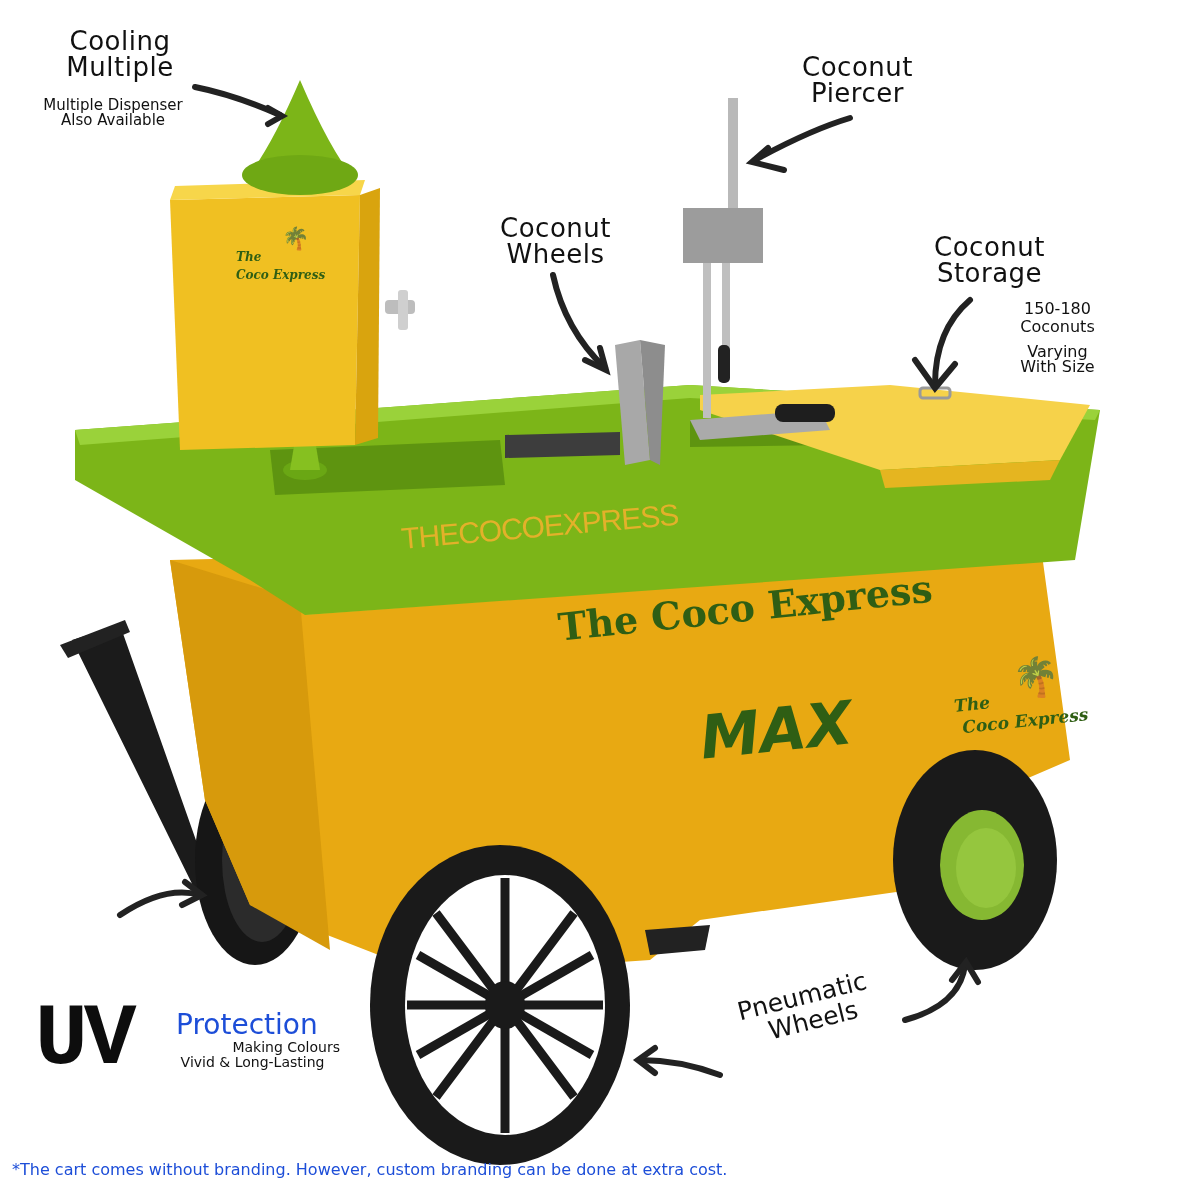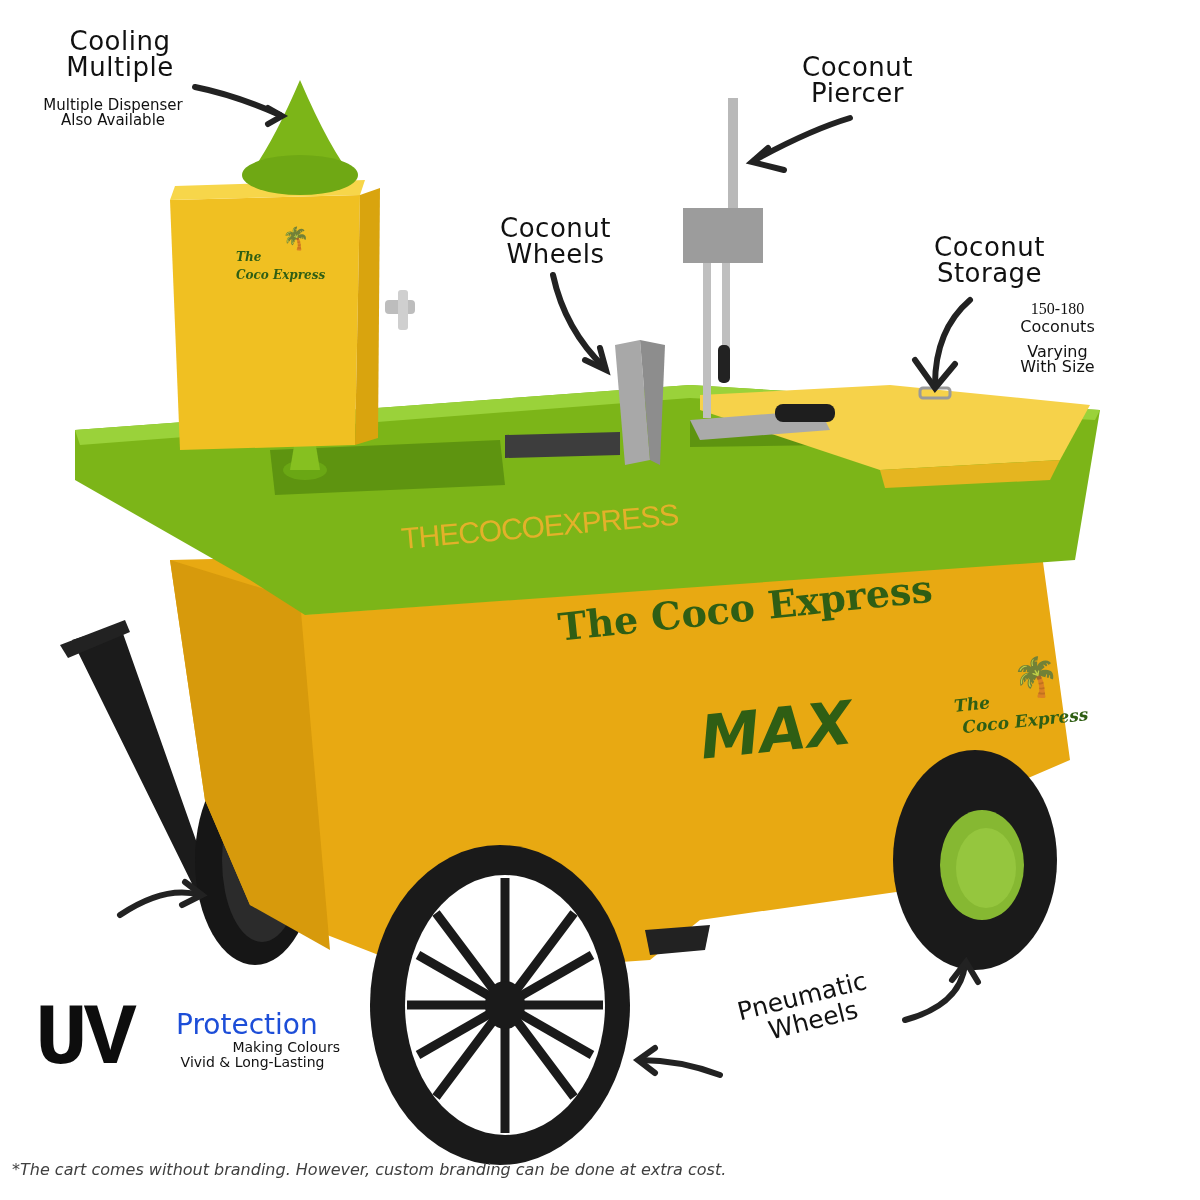--- a/index.html
+++ b/index.html
@@ -2,21 +2,21 @@
 <html><head>
 <meta charset="utf-8">
 <style>
   html, body { margin:0; padding:0; background:#ffffff; }
   body { width:1200px; height:1200px; position:relative; overflow:hidden; font-family:"DejaVu Sans", sans-serif; color:#111; }
   .abs { position:absolute; }
   .label-title { font-family:"DejaVu Sans", sans-serif; font-size:26px; line-height:26px; text-align:center; color:#111; letter-spacing:0.5px; }
   .label-sub { font-size:15px; line-height:15px; text-align:center; color:#111; }
   svg.scene { position:absolute; left:0; top:0; }
   .cart-text-serif { font-family:"DejaVu Serif", serif; font-weight:bold; }
-  .footnote { font-style:italic; font-size:16px; color:#404040; font-family:"DejaVu Sans", sans-serif; }
+  .footnote { font-size:16px; color:#1d4ed8; font-family:"DejaVu Sans", sans-serif; }
 </style>
 </head>
 <body>
 
 <svg class="scene" width="1200" height="1200" viewBox="0 0 1200 1200">
 
   <g>
     <path d="M72 640 L120 625 L210 880 L250 930 L270 945 L245 955 L200 900 Z" fill="#1b1b1b"></path>
     <path d="M60 645 L125 620 L130 632 L68 658 Z" fill="#222"></path>
   </g>
@@ -155,21 +155,21 @@
 <div class="abs" style="left:488px; top:215px; width:135px;">
   <div class="label-title">Coconut</div>
   <div class="label-title">Wheels</div>
 </div>
 
 <div class="abs" style="left:922px; top:234px; width:135px;">
   <div class="label-title">Coconut</div>
   <div class="label-title">Storage</div>
 </div>
 <div class="abs" style="left:1005px; top:300px; width:105px;">
-  <div class="label-sub" style="font-size:16px;line-height:18px;font-family:Liberation Serif, serif;">150-180</div>
+  <div class="label-sub" style="font-size:16px;line-height:18px;">150-180</div>
   <div class="label-sub" style="font-size:16px;line-height:18px;">Coconuts</div>
   <div style="height:8px"></div>
   <div class="label-sub" style="font-size:16px;line-height:15px;">Varying</div>
   <div class="label-sub" style="font-size:16px;line-height:15px;">With Size</div>
 </div>
 
 <div class="abs" style="left:35px; top:996px; font-family:Liberation Mono, monospace; font-weight:bold; font-size:88px; line-height:88px; letter-spacing:-4px; color:#0d0d0d;">UV</div>
 <div class="abs" style="left:176px; top:1008px; font-size:28px; color:#1d4ed8;">Protection</div>
 <div class="abs" style="left:165px; top:1040px; width:175px;">
   <div class="label-sub" style="font-size:14px;line-height:15px;text-align:right;">Making Colours</div>

